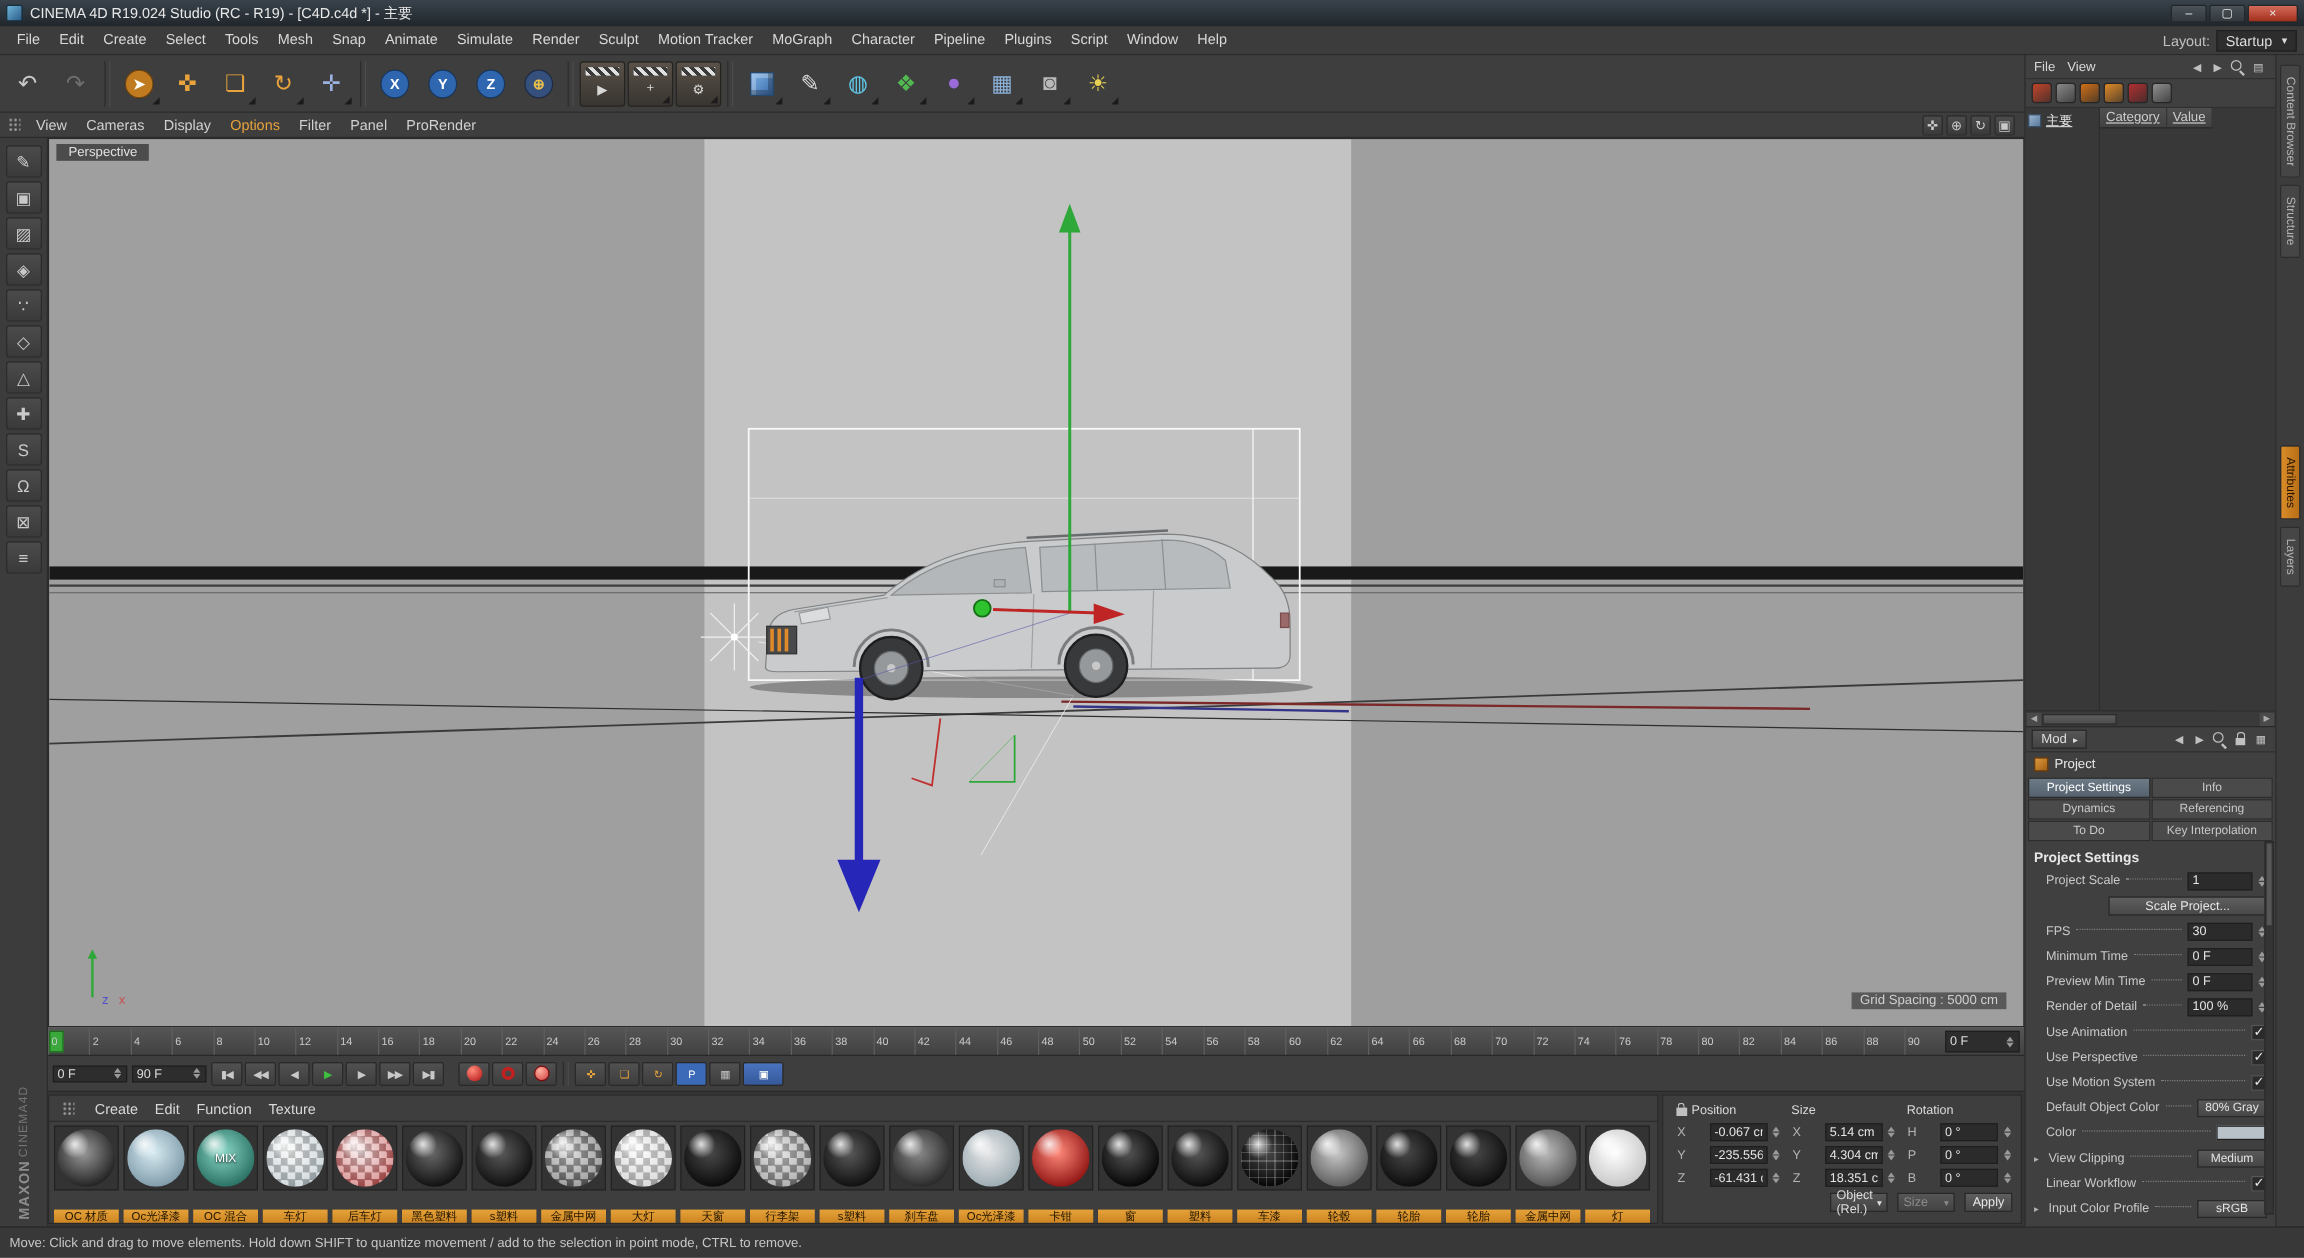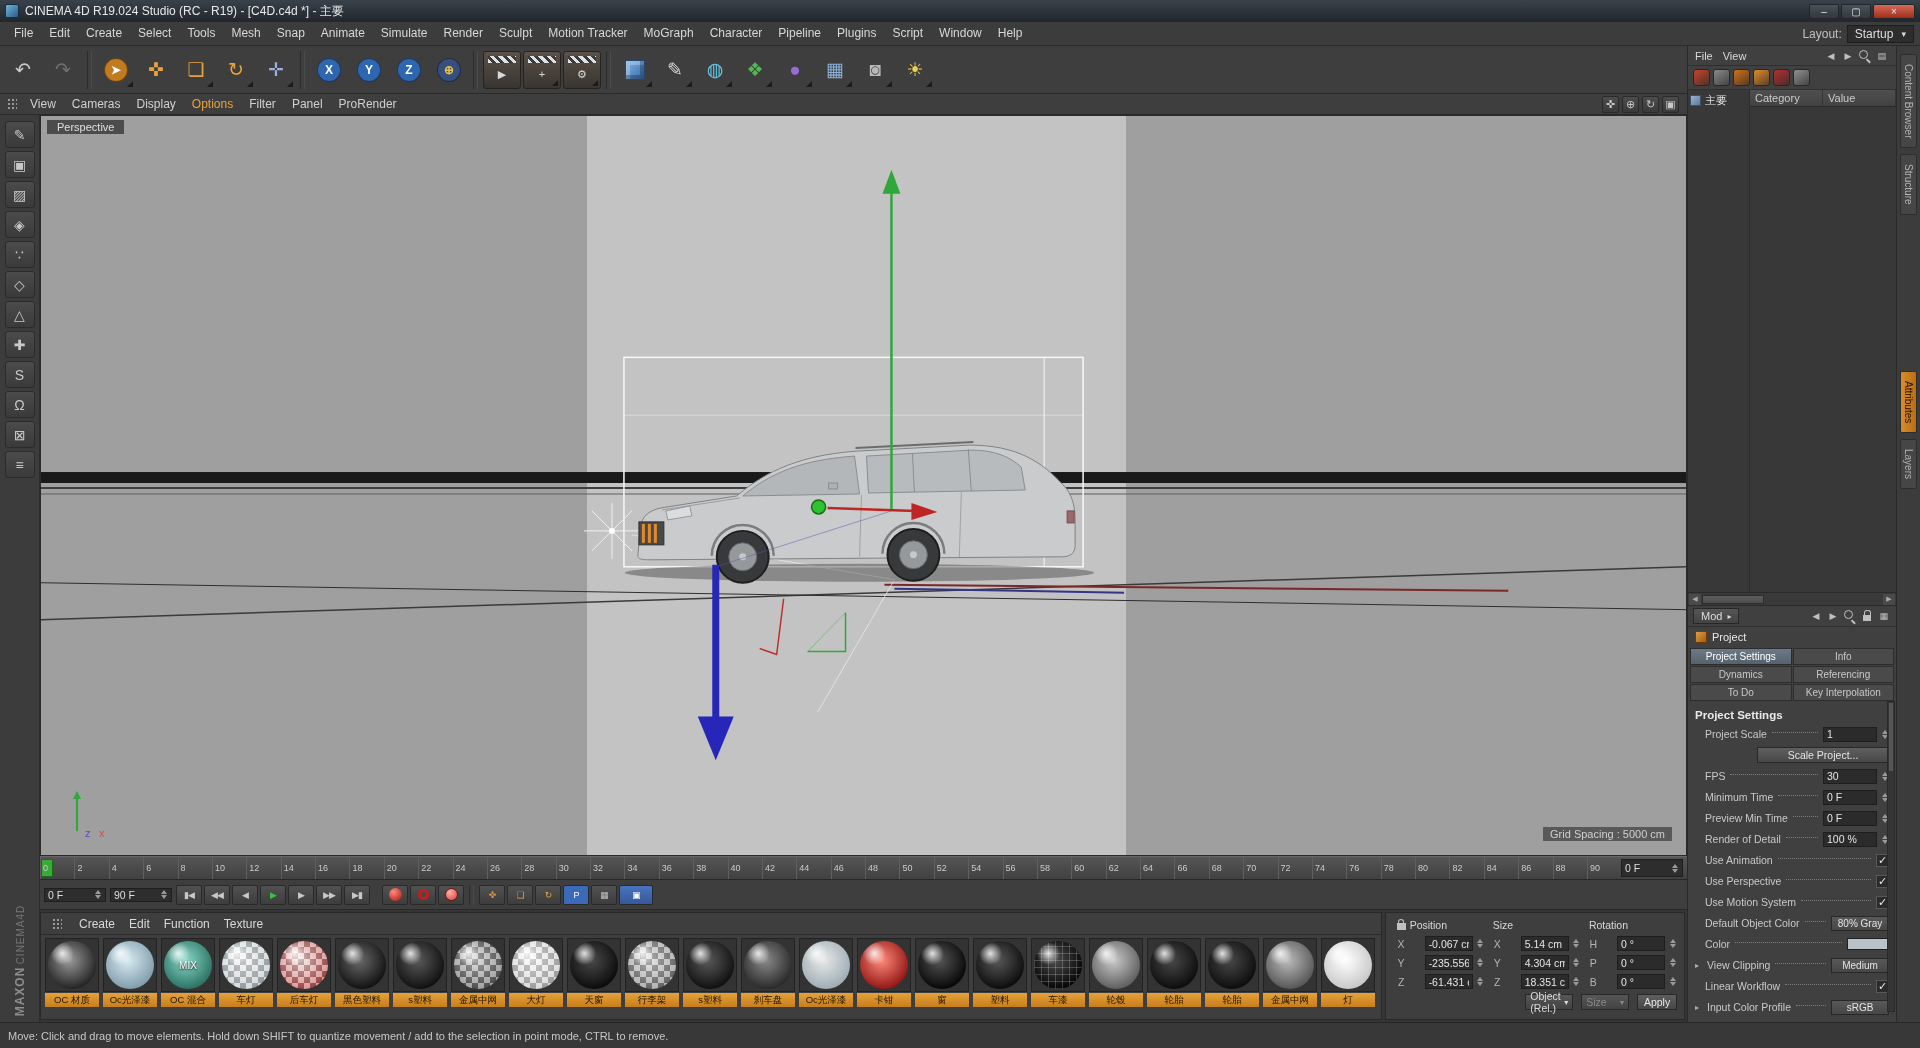--- a/index.html
+++ b/index.html
@@ -111,21 +111,21 @@
   .mat-menu-item { color:#d8d8d8; }
   .mat-list { flex:1; display:flex; gap:3px; padding:3px 4px 0; overflow:hidden; align-items:flex-start; }
   .mat-item { width:55px; flex:0 0 auto; }
   .mat-thumb { width:54px; height:54px; background:#333; border:1px solid #222; position:relative; }
   .sphere { position:absolute; inset:2px; border-radius:50%; display:block; }
   .wire { position:absolute; inset:0; border-radius:50%;
           background:repeating-linear-gradient(0deg, rgba(255,255,255,.2) 0 1px, transparent 1px 7px),
                      repeating-linear-gradient(90deg, rgba(255,255,255,.2) 0 1px, transparent 1px 7px); }
   .mat-text { position:absolute; inset:0; display:flex; align-items:center; justify-content:center;
               color:#fff; font-weight:normal; font-size:10px; text-shadow:0 1px 2px #000; }
-  .mat-label { width:54px; margin-top:1px; height:14px; line-height:14px; background:linear-gradient(#e6a239,#c67e1c);
+  .mat-label { width:54px; margin-top:16px; height:14px; line-height:14px; background:linear-gradient(#e6a239,#c67e1c);
                color:#201400; font-size:9.5px; text-align:center; overflow:hidden; white-space:nowrap; }
 
   
   .coord-panel { width:300px; background:#3e3e3e; border:1px solid #292929; padding:4px 7px 3px; display:flex;
                  flex-direction:column; font-size:10.5px; flex:0 0 auto;align-items:flex-end; }
   .coord-cols { display:flex; gap:8px; }
   .coord-col { flex:1; min-width:0; }
   .coord-head { height:15px; color:#d8d8d8; display:flex; align-items:center; gap:4px; }
   .coord-row { display:flex; align-items:center; gap:3px; margin-top:4px; }
   .axis-l { width:9px; color:#b4b4b4; text-align:center; }
@@ -152,25 +152,25 @@
                  font-size:11px; position:relative; flex:0 0 auto; }
   .rp-menu { height:20px; display:flex; align-items:center; gap:10px; padding:0 7px; border-bottom:1px solid #303030; color:#d8d8d8; }
   .rp-menu-icons { margin-left:auto; display:flex; gap:3px; }
   .micon { width:14px; height:14px; display:flex; align-items:center; justify-content:center; color:#c0c0c0; font-size:9px; position:relative; }
   .micon.mag::before { content:""; position:absolute; left:1px; top:1px; width:7px; height:7px; border:1.5px solid #c0c0c0; border-radius:50%; }
   .micon.mag::after { content:""; position:absolute; right:1px; bottom:1px; width:5px; height:1.5px; background:#c0c0c0; transform:rotate(45deg); }
   .micon.lock::before { content:""; position:absolute; top:1px; left:4px; width:5px; height:4px; border:1.5px solid #c0c0c0; border-bottom:none; border-radius:3px 3px 0 0; }
   .micon.lock::after { content:""; position:absolute; top:6px; left:2.5px; width:8px; height:6px; background:#c0c0c0; }
   .rp-icons { height:24px; display:flex; gap:3px; padding:0 5px; border-bottom:1px solid #303030; align-items:center; }
   .bicon { width:17px; height:17px; border-radius:3px; border:1px solid #262626; display:inline-block; }
-  .rp-tree { flex:1; display:flex; background:#383838; border-bottom:1px solid #2a2a2a; min-height:120px; }
+  .rp-tree { flex:1; display:flex; background:#383838; border-bottom:1px solid #2a2a2a; min-height:120px;text-decoration:underline; }
   .tree-col { width:62px; border-right:1px solid #2d2d2d; padding:3px 2px; }
   .tree-node { display:flex; gap:4px; align-items:center; color:#e2e2e2; }
   .node-icon { width:11px; height:11px; background:linear-gradient(135deg,#9ab4d0,#5a7a9a); border:1px solid #3a5068; flex:0 0 auto; }
-  .table-col { flex:1; display:flex; flex-direction:column; }
+  .table-col { flex:1; display:flex; flex-direction:row; }
   .table-head { display:flex; height:17px; background:linear-gradient(#4f4f4f,#424242); border-bottom:1px solid #2a2a2a; }
   .th-cell { flex:1; padding:0 5px; color:#cccccc; border-right:1px solid #353535; line-height:16px; }
   .rp-hscroll { height:13px; background:#3a3a3a; border-bottom:1px solid #2a2a2a; display:flex; align-items:center; gap:1px; padding:0 1px; }
   .sb-arrow { width:12px; height:11px; background:#4a4a4a; color:#aaa; font-size:7px; display:flex; align-items:center; justify-content:center; }
   .sb-thumb { width:62px; height:9px; background:linear-gradient(#5e5e5e,#4c4c4c); border:1px solid #2c2c2c; }
   .rp-mode { height:21px; display:flex; align-items:center; gap:4px; padding:0 5px; border-bottom:1px solid #303030; }
   .mode-drop { background:linear-gradient(#565656,#434343); border:1px solid #282828; padding:0 7px; height:16px;
                display:flex; align-items:center; gap:5px; color:#ddd; }
   .rp-object { height:20px; display:flex; align-items:center; gap:5px; padding:0 7px; color:#e8e8e8; }
   .obj-icon { width:12px; height:12px; background:linear-gradient(135deg,#e09a40,#a05e10); border:1px solid #6e3c08; }

